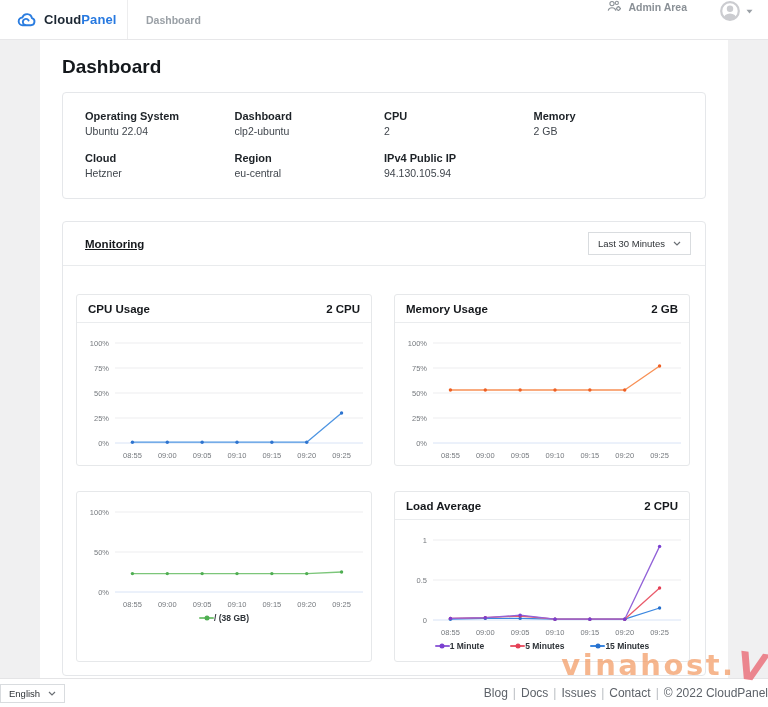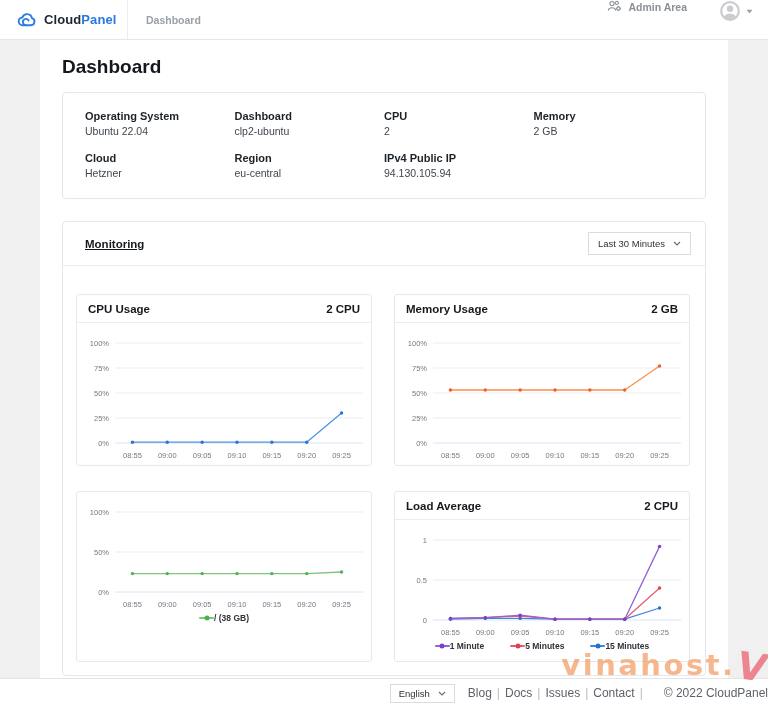--- a/index.html
+++ b/index.html
@@ -36,26 +36,26 @@
   .chart-card { border: 1px solid #e6e8ea; border-radius: 3px; background: #fff; }
   .chart-header { display: flex; justify-content: space-between; padding: 8px 11px 7px; border-bottom: 1px solid #eaecee; }
   .chart-title, .chart-unit { font-size: 11.5px; font-weight: bold; color: #16191d; }
   .chart-body { padding: 8px 2px 2px; }
   svg.chart { display: block; margin: 0 auto; }
   .legend { display: flex; justify-content: center; gap: 26px; padding: 1px 0 8px; }
   .legend-item { display: flex; align-items: center; font-size: 8.5px; font-weight: bold; color: #2e3338; }
   .legend-mark { position: relative; width: 15px; height: 2px; border-radius: 1px; }
   .legend-mark i { position: absolute; left: 50%; top: 50%; width: 5px; height: 5px; border-radius: 50%; transform: translate(-50%,-50%); }
   
-  .footer { height: 29px; background: #fff; border-top: 1px solid #e4e4e6; display: flex; align-items: center; justify-content: flex-end; gap: 13px; }
+  .footer { height: 29px; background: #fff; border-top: 1px solid #e4e4e6; display: flex; align-items: center; justify-content: space-between; gap: 13px; }
   .lang-select { min-width: 58px; justify-content: space-between; padding: 3px 8px; }
   .footer-links { font-size: 12px; color: #5d6269; display: flex; align-items: center; }
   .footer-links a { color: #5d6269; text-decoration: none; cursor: pointer; }
   .footer-links .sep { color: #b9bdc2; margin: 0 5px; }
-  .footer-links .copyright { color: #5d6269; margin-left: 16px; }
+  .footer-links .copyright { color: #5d6269; }
   
   .watermark { position: absolute; right: 2px; bottom: 25px; display: flex; align-items: flex-end; pointer-events: none; z-index: 40; }
   .wm-text { font-family: "DejaVu Sans", sans-serif; font-weight: bold; font-size: 29px; letter-spacing: 2.5px; color: rgba(243,154,99,0.72); }
   .wm-check { font-family: "DejaVu Sans", sans-serif; font-weight: bold; font-size: 38px; line-height: 0.8; color: rgba(234,106,117,0.8); transform: rotate(8deg) skewX(-8deg); margin-left: 1px; }
 </style>
 </head>
 <body>
 
 <header class="topbar">
   <div class="brand">

